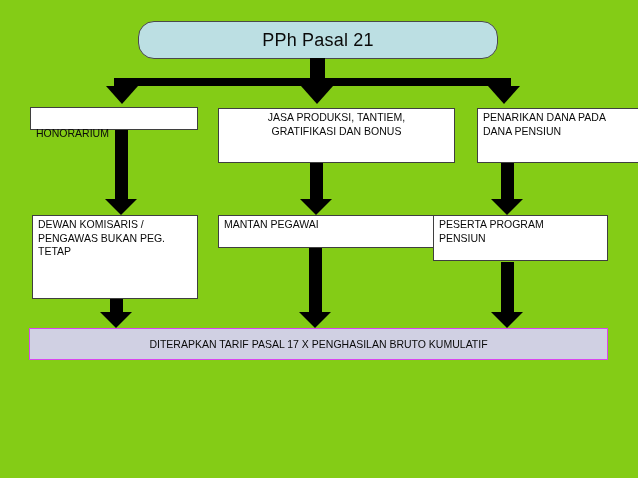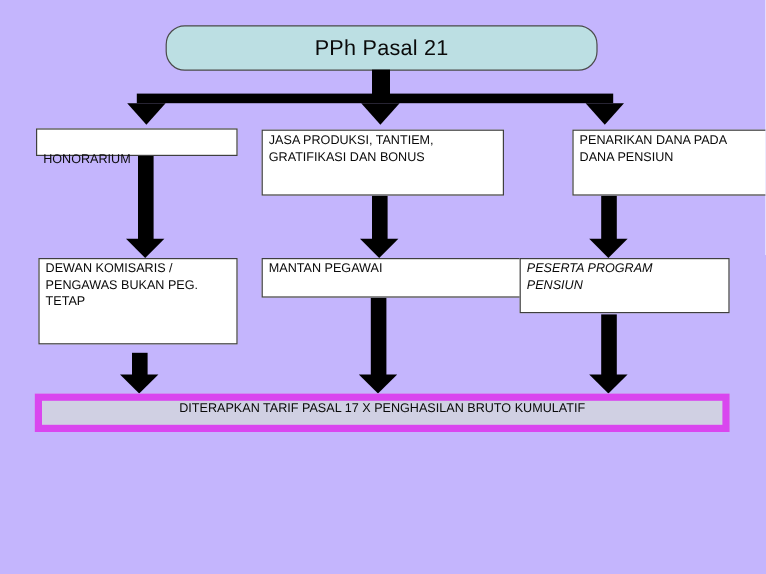--- a/index.html
+++ b/index.html
@@ -5,21 +5,21 @@
   html, body {
     margin: 0;
     padding: 0;
     background: #ffffff;
     font-family: "Liberation Sans", sans-serif;
   }
   .slide {
     position: relative;
     width: 638px;
     height: 478px;
-    background: #c4b5fd;
+    background: #84cc16;
     overflow: hidden;
   }
   .title-box {
     position: absolute;
     left: 138px;
     top: 21px;
     width: 360px;
     height: 38px;
     box-sizing: border-box;
     background: #bcdfe3;
@@ -51,35 +51,36 @@
     padding: 2px 5px;
   }
   .node-label {
     display: block;
     font-size: 10.5px;
     line-height: 13.5px;
     color: #0a0a0a;
     white-space: pre-line;
   }
   .node-a { left: 30px;  top: 107px; width: 168px; height: 17px; padding-top: 19px; }
-  .node-b { left: 218px; top: 108px; width: 202px; height: 55px; }
+  .node-b { left: 218px; top: 108px; width: 237px; height: 55px; text-align: center; }
   .node-c { left: 433px; top: 108px; width: 175px; height: 55px; margin-left: 44px; }
-  .node-d { left: 32px;  top: 215px; width: 166px; height: 72px; }
+  .node-d { left: 32px;  top: 215px; width: 166px; height: 84px; }
   .node-e { left: 218px; top: 215px; width: 234px; height: 33px; }
-  .node-f { left: 433px; top: 215px; width: 175px; height: 46px; font-style: italic; }
+  .node-f { left: 433px; top: 215px; width: 175px; height: 46px; }
   .footer-bar {
     position: absolute;
     left: 29px;
     top: 328px;
     width: 579px;
     height: 32px;
     box-sizing: border-box;
     background: #d0d0e3;
-    border: 6px solid #d946ef;
+    border: 1px solid #d946ef;
     display: flex;
+    align-items: center;
     justify-content: center;
   }
   .footer-bar .footer-text {
     font-size: 10.5px;
     color: #0a0a0a;
     text-align: center;
   }
 </style>
 </head>
 <body>

